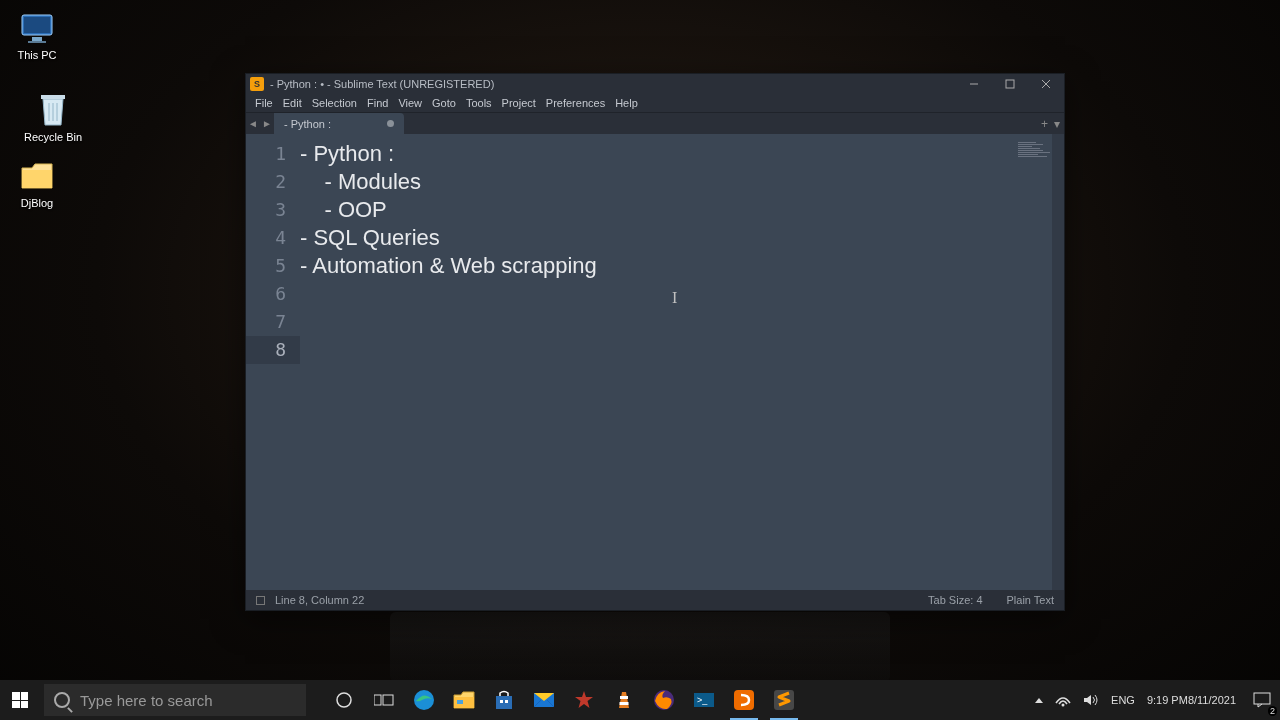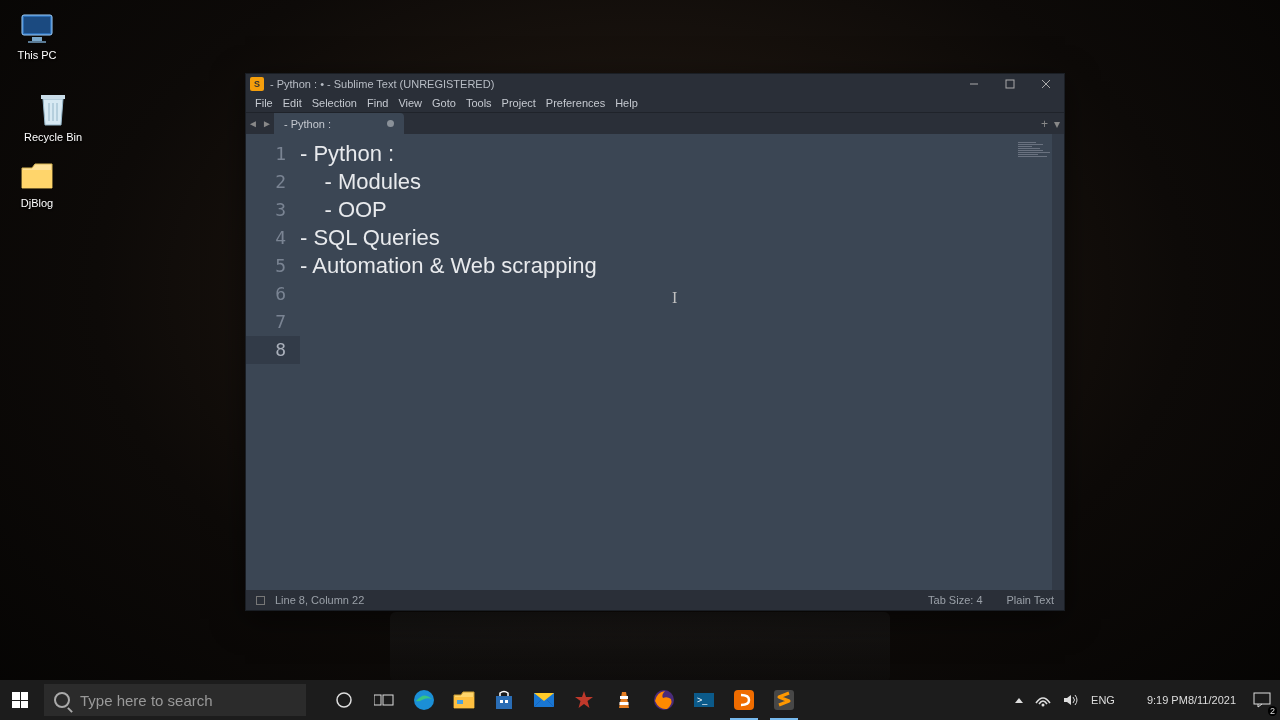--- a/index.html
+++ b/index.html
@@ -208,21 +208,21 @@
   content: ""; position: absolute; bottom: 0; left: 6px; right: 6px; height: 2px;
   background: #76b9ed;
 }
 .tb-glyph { width: 24px; height: 24px; display:flex; align-items:center; justify-content:center; }
 
 .tray {
   margin-left: auto; display: flex; align-items: center; height: 100%;
   color: #ddd; font-size: 11px;
 }
 .tray .t-item { padding: 0 6px; height:40px; display:flex; align-items:center; cursor:pointer; }
-.tray .clock { line-height: 13px; padding-right: 8px; margin-left: 20px; }
+.tray .clock { line-height: 13px; padding-right: 8px; }
 .tray .notif {
   width: 36px; display:flex; align-items:center; justify-content:center; position:relative;
 }
 .chevron-up {
   width:0;height:0;border-left:4px solid transparent;border-right:4px solid transparent;
   border-bottom:5px solid #ddd;
 }
 
 
 svg { display: block; }

